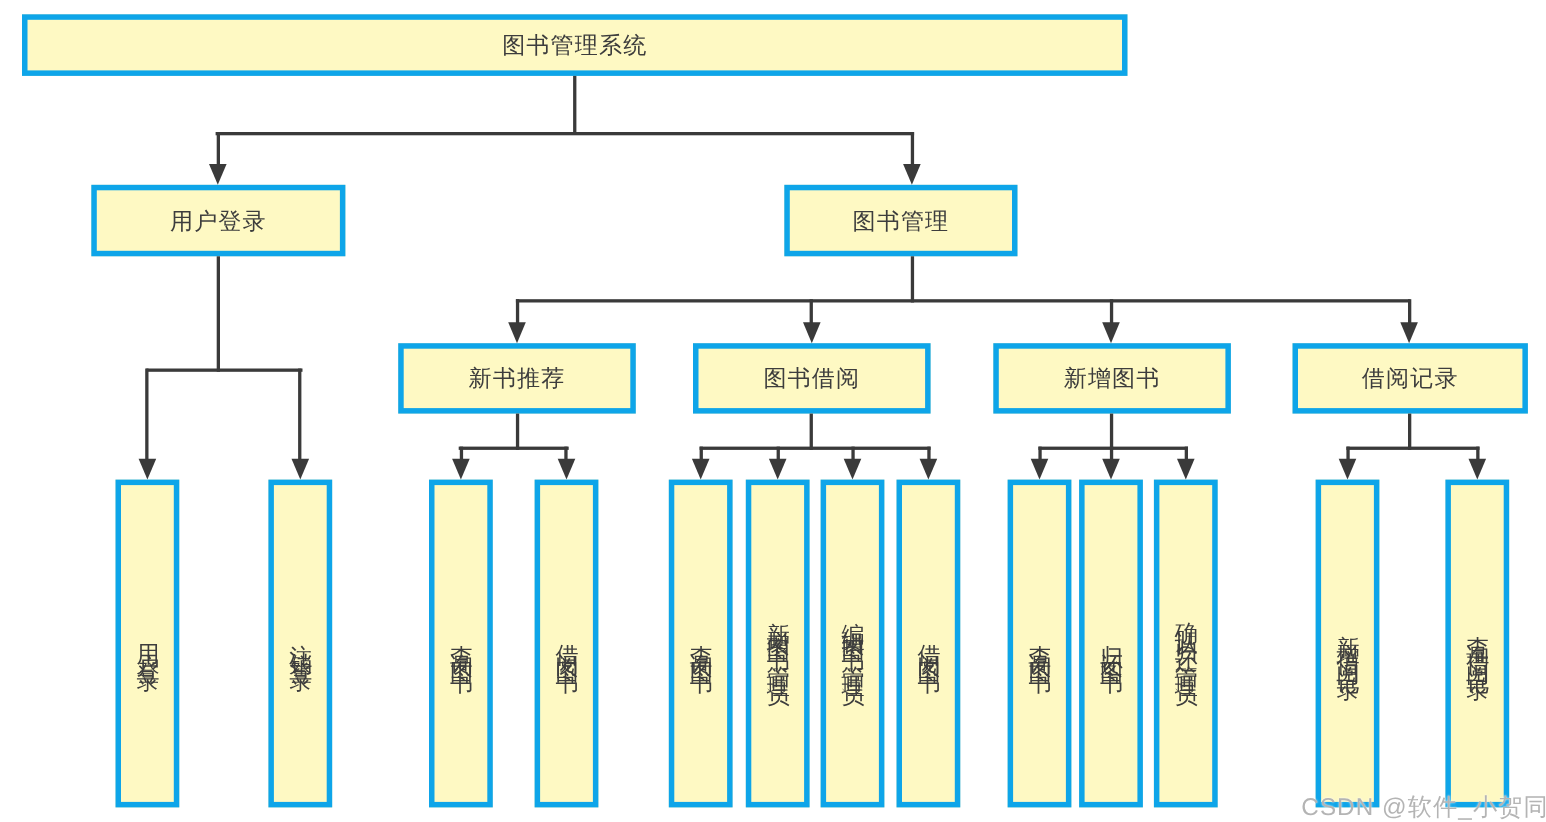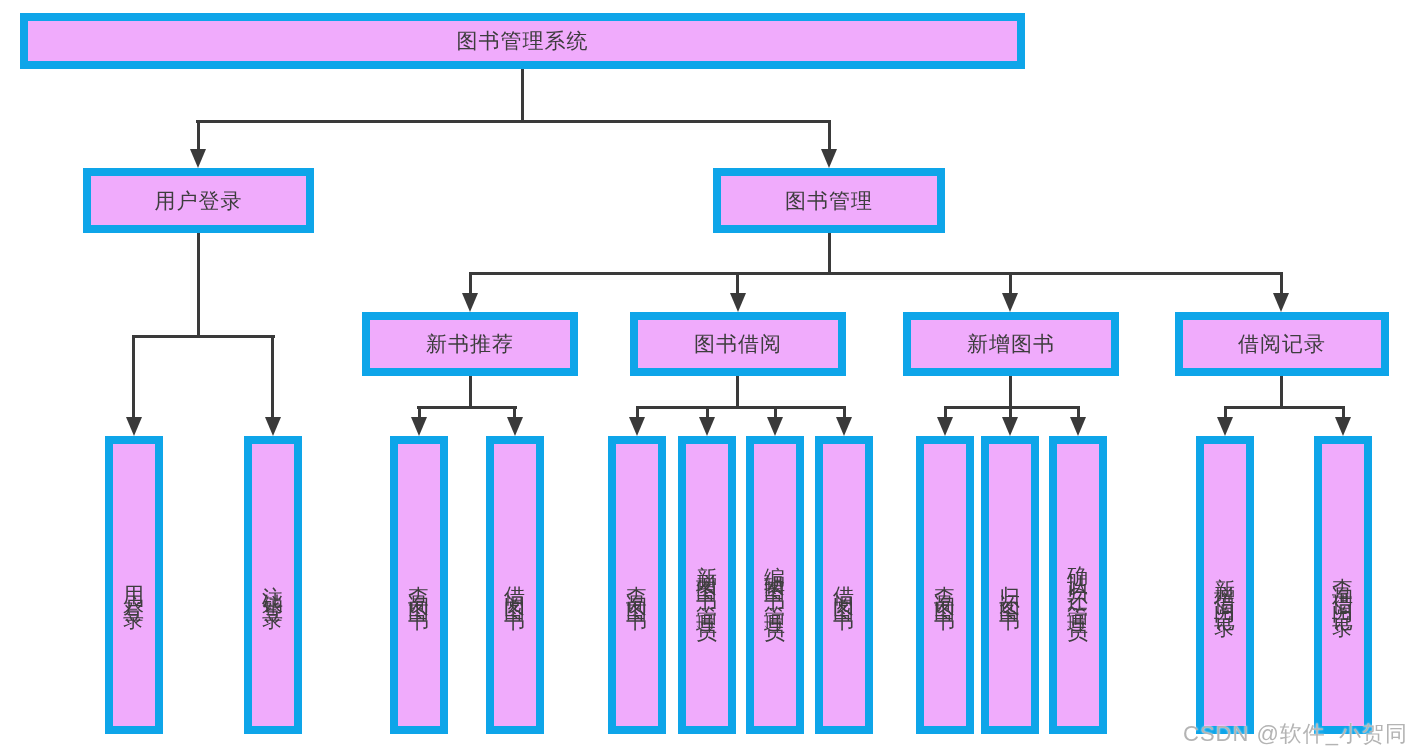--- a/index.html
+++ b/index.html
@@ -13,22 +13,22 @@
     position: relative;
     width: 1405px;
     height: 747px;
     background: #ffffff;
     overflow: hidden;
   }
   
   .node {
     position: absolute;
     box-sizing: border-box;
-    border: 8px solid #0ea5e9;
-    background: #f0abfc;
+    border: 5px solid #0ea5e9;
+    background: #fef9c3;
     display: flex;
     align-items: center;
     justify-content: center;
     font-size: 21px;
     letter-spacing: 1px;
     color: #3d3d3d;
     white-space: nowrap;
     text-align: right;
   }
   .node.leaf {
@@ -66,21 +66,21 @@
   }
 </style>
 </head>
 <body>
 
 <div class="canvas">
 
   <div class="node" style="left:20px; top:13px; width:1005px; height:56px;">图书管理系统</div>
 
   <div class="node" style="left:83px; top:168px; width:231px; height:65px;">用户登录</div>
-  <div class="node" style="left:713px; top:168px; width:232px; height:65px;">图书管理</div>
+  <div class="node" style="left:713px; top:168px; width:212px; height:65px;">图书管理</div>
 
   <div class="node" style="left:630px; top:312px; width:216px; height:64px;">图书借阅</div>
   <div class="node" style="left:362px; top:312px; width:216px; height:64px;">新书推荐</div>
   <div class="node" style="left:903px; top:312px; width:216px; height:64px;">新增图书</div>
   <div class="node" style="left:1175px; top:312px; width:214px; height:64px;">借阅记录</div>
 
   <div class="node leaf" style="left:105px; top:436px; width:58px; height:298px;">用户登录</div>
   <div class="node leaf" style="left:244px; top:436px; width:58px; height:298px;">注销登录</div>
 
   <div class="node leaf" style="left:390px; top:436px; width:58px; height:298px;">查询图书</div>

